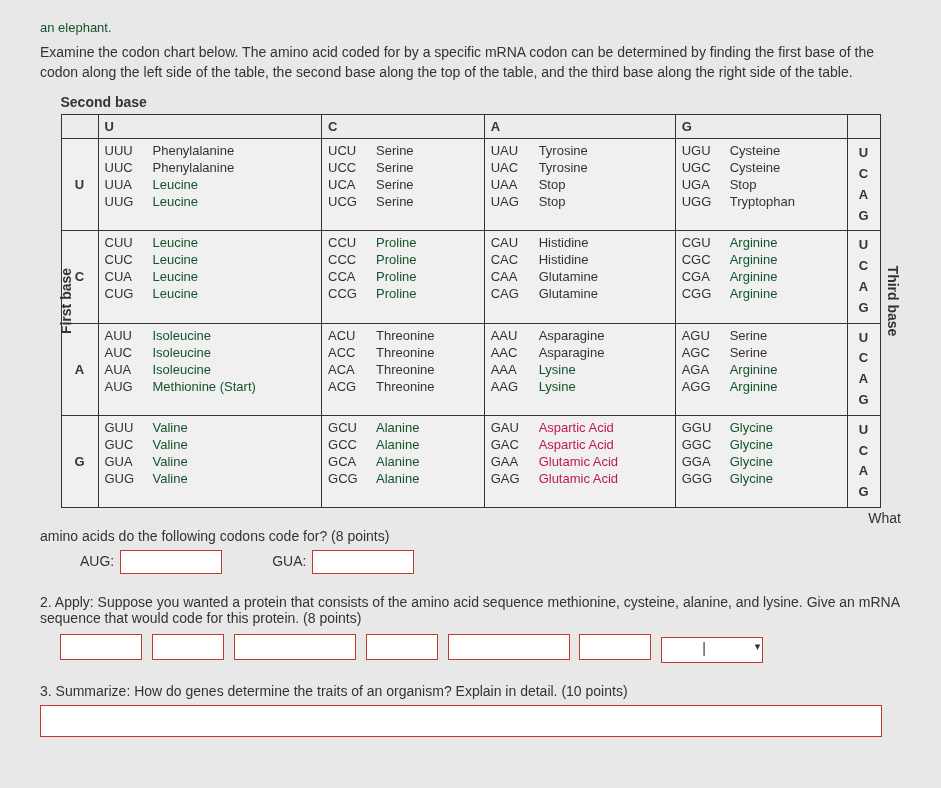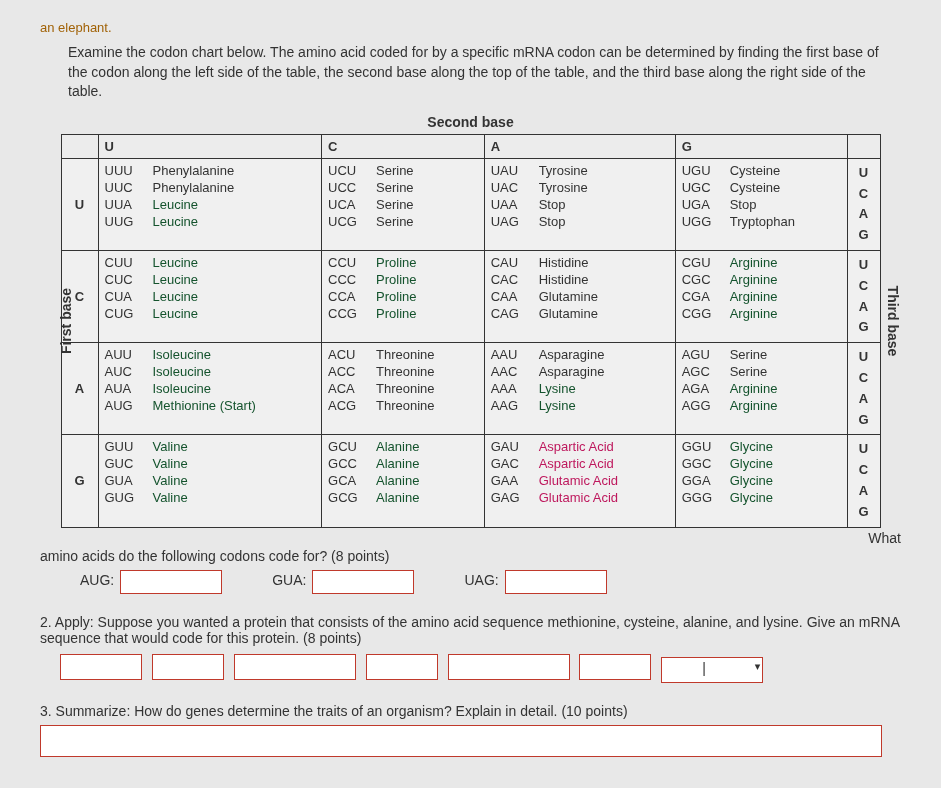--- a/index.html
+++ b/index.html
@@ -4,36 +4,35 @@
   <style>
     body {
       font-family: Arial, sans-serif;
       background: #e8e8e8;
       margin: 0;
       padding: 20px 40px;
       font-size: 14px;
       color: #333;
     }
     .top-fragment {
-      color: #a16207;
+      color: #14532d;
       font-size: 13px;
       margin-bottom: 8px;
     }
     .intro {
       margin-bottom: 12px;
       line-height: 1.4;
-      margin-left: 28px;
     }
     .chart-wrapper {
       position: relative;
       margin: 0 auto 20px;
       width: 820px;
     }
     .second-base-label {
-      text-align: center;
+      text-align: left;
       font-weight: bold;
       font-size: 14px;
       margin-bottom: 4px;
     }
     .first-base-label {
       position: absolute;
       left: -28px;
       top: 50%;
       transform: translateY(-50%) rotate(-90deg);
       font-weight: bold;
@@ -378,21 +377,20 @@
       </tbody>
   </table>
 </div>
 
 <div class="question-row">
   <span class="what-label">What</span>
   <div>amino acids do the following codons code for? (8 points)</div>
   <div style="margin-top:6px; display:flex; gap:50px; padding-left:40px;">
     <span><span class="inline-label">AUG:</span><span class="answer-box"></span></span>
     <span><span class="inline-label">GUA:</span><span class="answer-box"></span></span>
-    <span><span class="inline-label">UAG:</span><span class="answer-box"></span></span>
   </div>
 </div>
 
 <div class="q2">
   <span>2.</span>
   <span class="underline">Apply</span><span>: Suppose you wanted a protein that consists of the amino acid sequence methionine, cysteine, alanine, and lysine. Give an mRNA sequence that would code for this protein. (8 points)</span>
   <div style="margin-top:8px; padding-left:20px;">
     <span class="wide-box" style="width:80px"></span>
     <span class="wide-box" style="width:70px"></span>
     <span class="wide-box" style="width:120px"></span>

